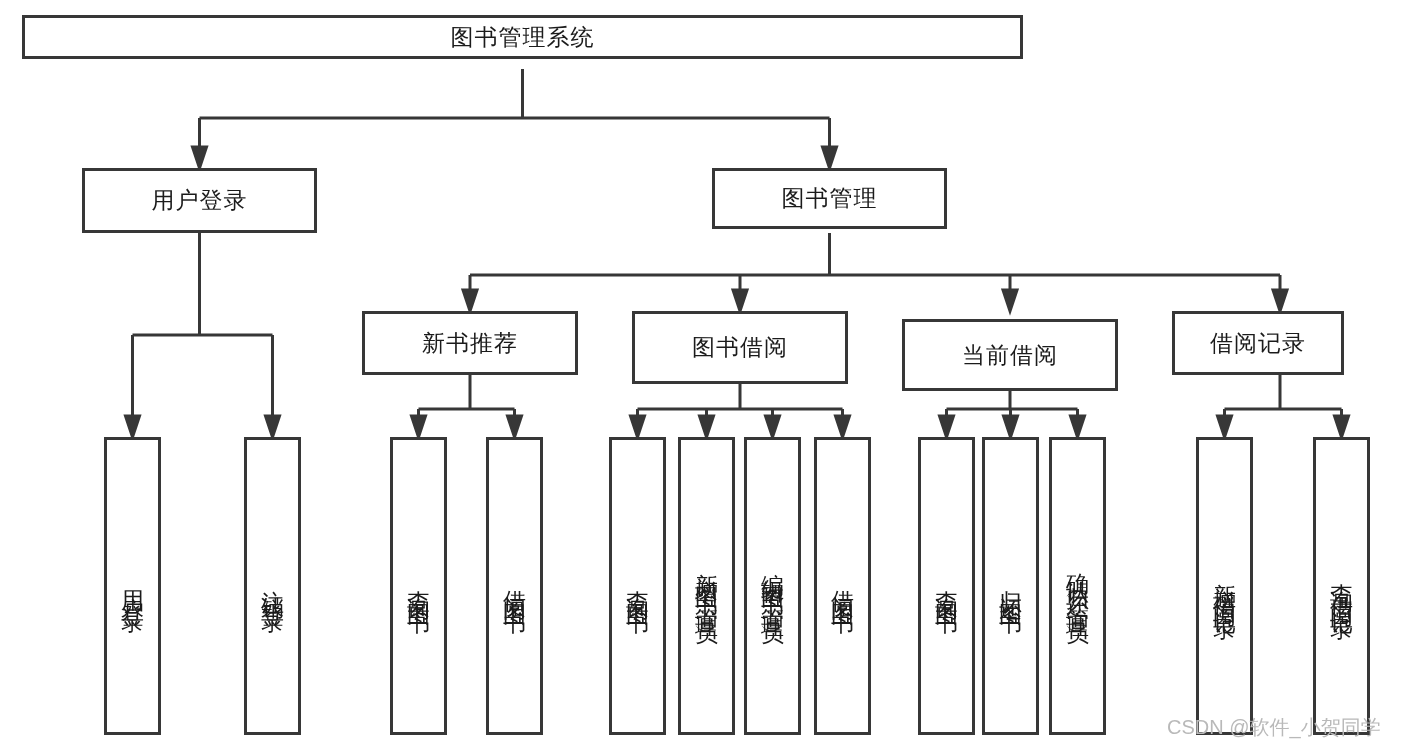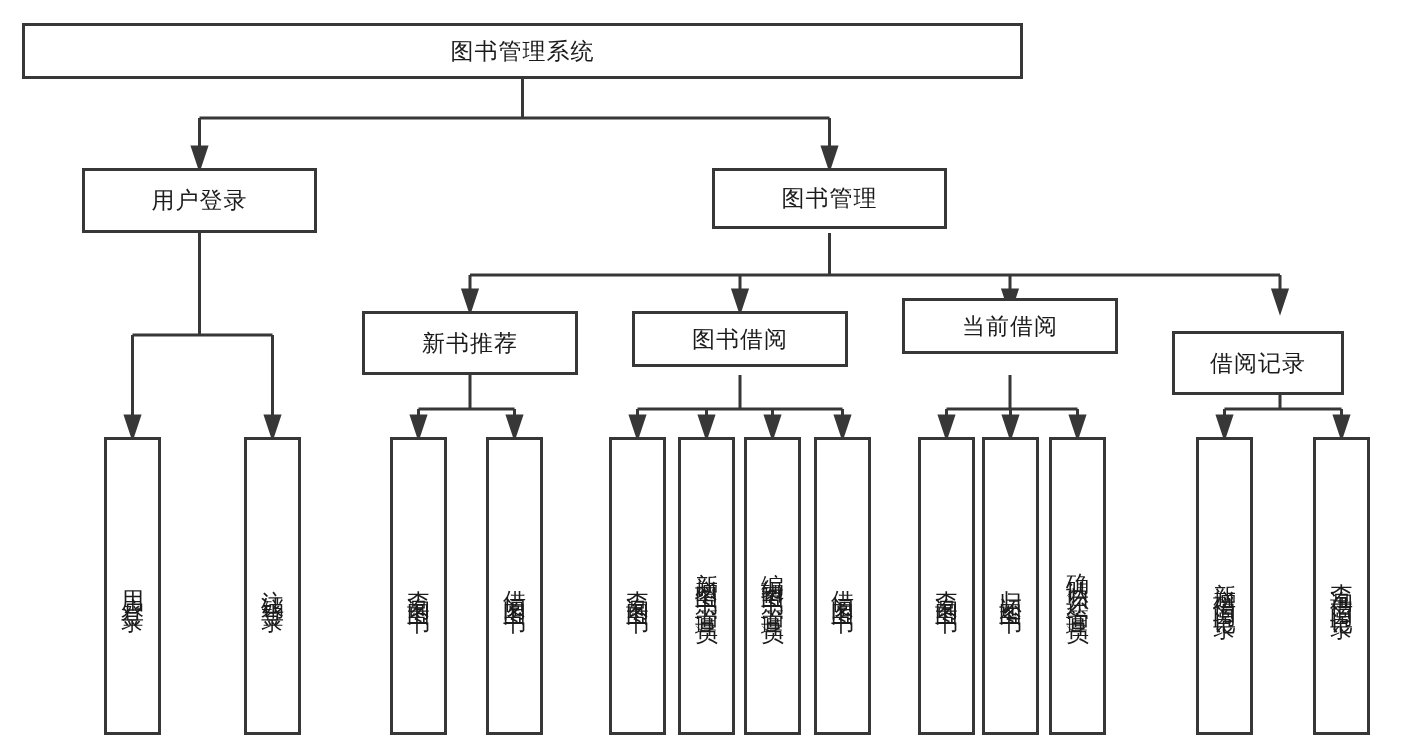--- a/index.html
+++ b/index.html
@@ -48,27 +48,27 @@
   #watermark {
     position: absolute;
     left: 1167px;
     top: 714px;
     z-index: 2;
     font-size: 20px;
     color: #b9b9b9;
     white-space: nowrap;
   }
   
-  #node-root              { left: 22px;   top: 23px;  width: 1001px; height: 56px; }
+  #node-root              { left: 22px;   top: 15px;  width: 1001px; height: 44px; }
   #node-user-login        { left: 82px;   top: 168px; width: 235px;  height: 65px; }
   #node-book-management   { left: 712px;  top: 168px; width: 235px;  height: 61px; }
   #node-new-book-recommend{ left: 362px;  top: 311px; width: 216px;  height: 64px; text-align: center; }
-  #node-book-borrow       { left: 632px;  top: 311px; width: 216px;  height: 56px; }
-  #node-current-borrow    { left: 902px;  top: 298px; width: 216px;  height: 56px; }
-  #node-borrow-records    { left: 1172px; top: 311px; width: 172px;  height: 64px; margin-top: 20px; }
+  #node-book-borrow       { left: 632px;  top: 311px; width: 216px;  height: 73px; }
+  #node-current-borrow    { left: 902px;  top: 319px; width: 216px;  height: 72px; }
+  #node-borrow-records    { left: 1172px; top: 311px; width: 172px;  height: 64px; }
   .leaf { top: 437px; height: 298px; width: 57px; }
   #leaf-user-login          { left: 104px; }
   #leaf-logout              { left: 244px; }
   #leaf-query-books-1       { left: 390px; }
   #leaf-borrow-books-1      { left: 486px; }
   #leaf-query-books-2       { left: 609px; }
   #leaf-add-book-admin      { left: 678px; }
   #leaf-edit-book-admin     { left: 744px; }
   #leaf-borrow-books-2      { left: 814px; }
   #leaf-query-books-3       { left: 918px; }
@@ -182,14 +182,15 @@
     <span class="v-text">确认归还（管理员）</span>
   </div>
 
   <div class="box v-box leaf" id="leaf-add-borrow-record">
     <span class="v-text">新增借阅记录</span>
   </div>
   <div class="box v-box leaf" id="leaf-query-borrow-record">
     <span class="v-text">查询借阅记录</span>
   </div>
 
+  <div id="watermark">CSDN @软件_小贺同学</div>
 
 </div>
 
 </body></html>

